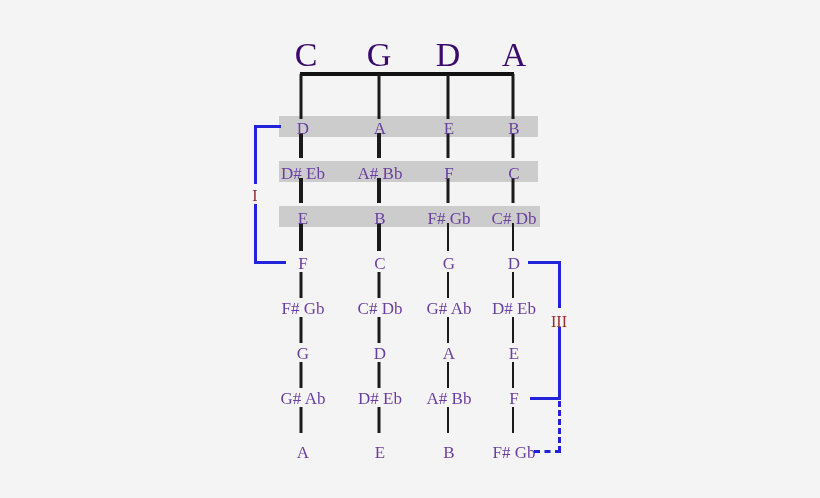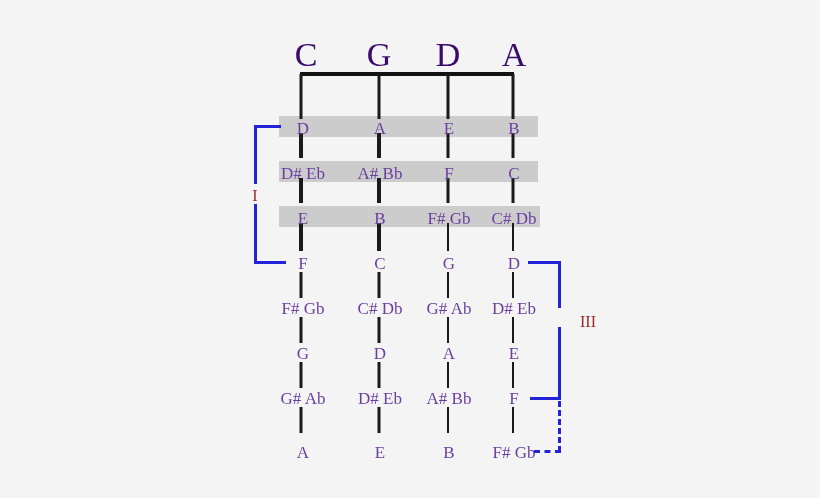--- a/index.html
+++ b/index.html
@@ -190,15 +190,15 @@
   <div class="bl" style="left:558px; top:261px; width:3px; height:47px;"></div>
 
   <div class="bl" style="left:558px; top:327px; width:3px; height:73px;"></div>
 
   <div class="bl" style="left:530px; top:397px; width:31px; height:3px;"></div>
 
   <div class="bl-dash-v" style="left:558px; top:401px; height:51px;"></div>
 
   <div class="bl-dash-h" style="left:534px; top:450px; width:27px;"></div>
 
-  <div class="roman" style="left:588px; top:322px;">III</div>
+  <div class="roman" style="left:559px; top:322px;">III</div>
 
 </div>
 
 </body></html>

